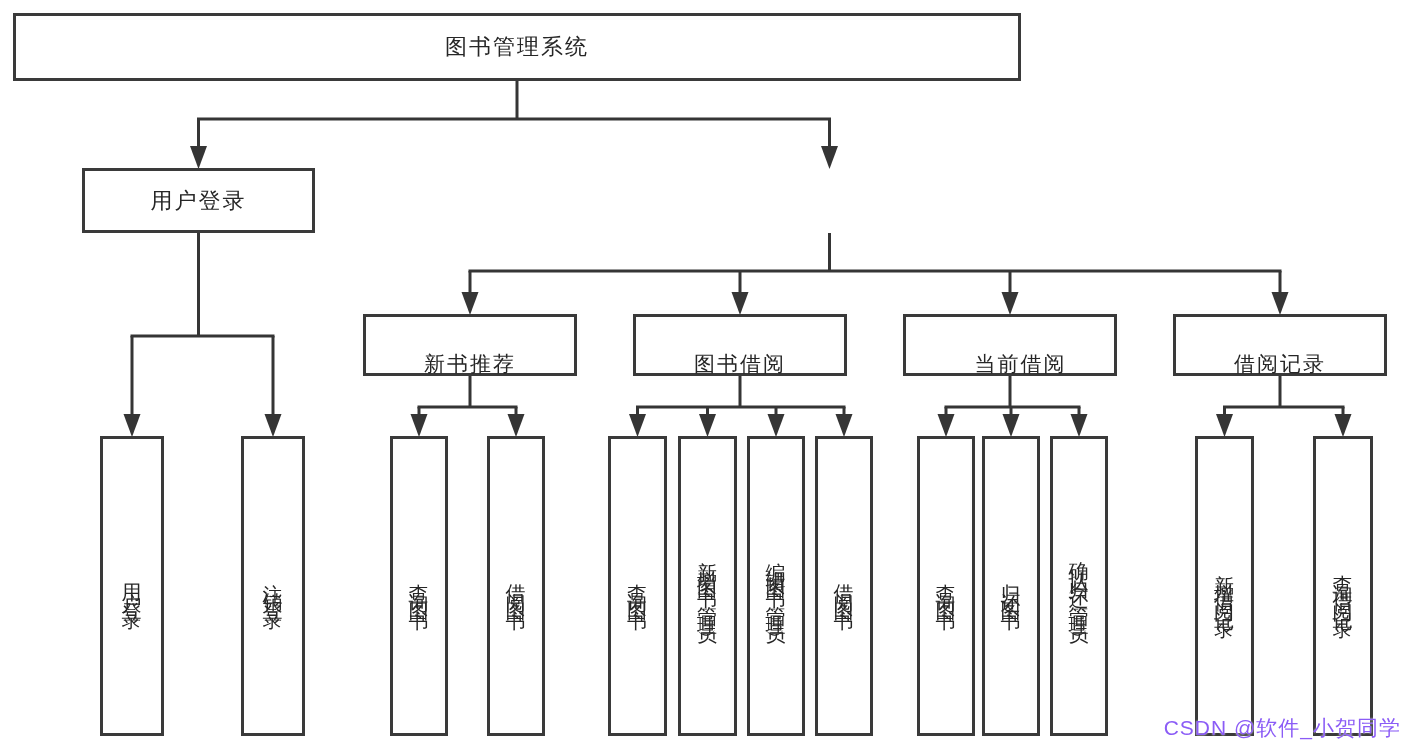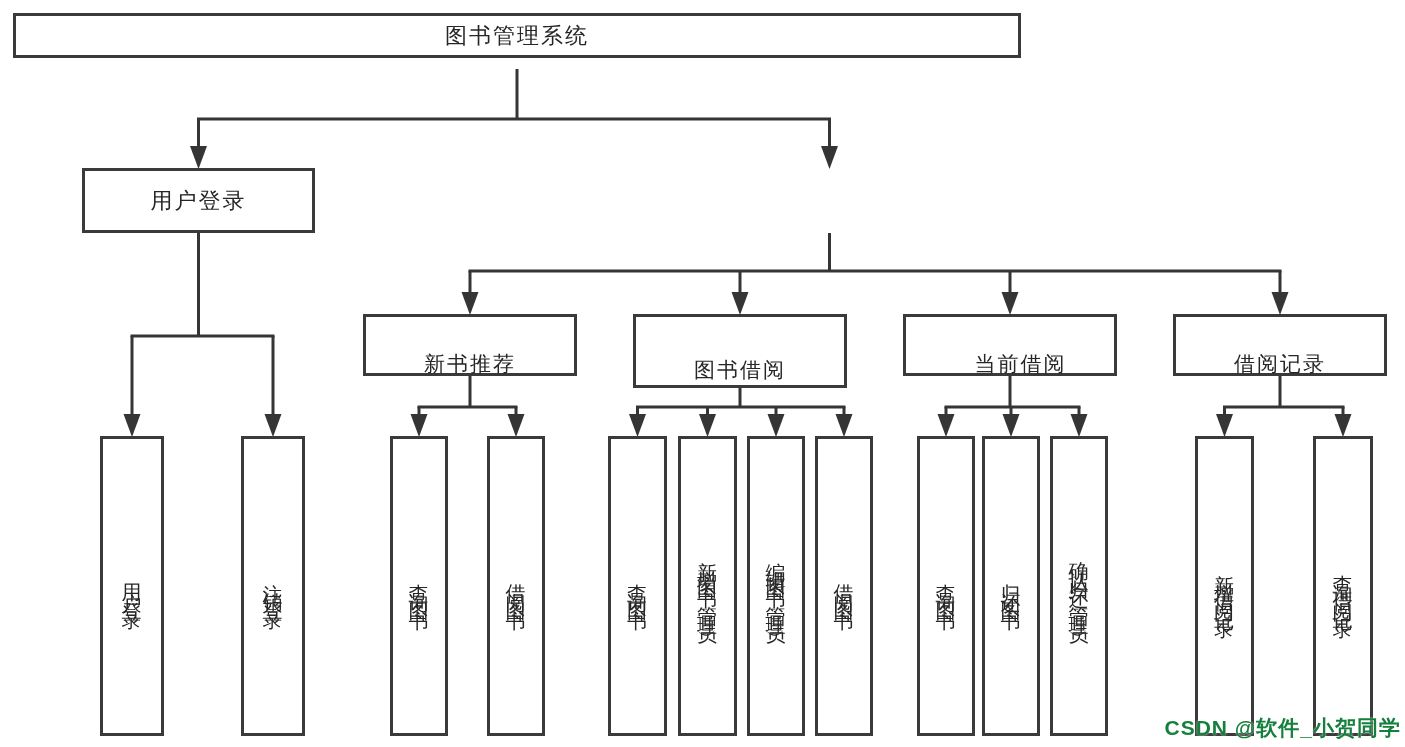--- a/index.html
+++ b/index.html
@@ -15,23 +15,22 @@
     z-index:2;
   }
   .node .lbl{font-size:22px;letter-spacing:2px;color:#262626;}
   .node.level2 .lbl{font-size:21px;margin-top:37px;}
   .node.leaf .vlbl{
     writing-mode:vertical-rl;text-orientation:mixed;
     font-size:20px;letter-spacing:9px;line-height:1;color:#262626;
   }
   .watermark{
     position:absolute;right:4px;bottom:5px;z-index:5;
-    font-size:21px;color:#15803d;letter-spacing:1px;
+    font-size:21px;color:#8b5cf6;letter-spacing:1px;
     text-shadow:0 0 2px #ffffff;
-    font-weight:bold;
   }
 </style>
 </head>
 <body>
 
 <div class="canvas">
 
   <svg class="connectors" id="connectors">
       <line x1="517" y1="69" x2="517" y2="119" stroke="#353535" stroke-width="3"></line>
       <line x1="197" y1="119" x2="831" y2="119" stroke="#353535" stroke-width="3"></line>
@@ -80,32 +79,32 @@
       <line x1="1079" y1="407" x2="1079" y2="417" stroke="#353535" stroke-width="3"></line>
       <polygon points="1070.5,414 1087.5,414 1079,437" fill="#353535"></polygon>
       <line x1="1280" y1="376" x2="1280" y2="407" stroke="#353535" stroke-width="3"></line>
       <line x1="1223" y1="407" x2="1344.5" y2="407" stroke="#353535" stroke-width="3"></line>
       <line x1="1224.5" y1="407" x2="1224.5" y2="417" stroke="#353535" stroke-width="3"></line>
       <polygon points="1216,414 1233,414 1224.5,437" fill="#353535"></polygon>
       <line x1="1343" y1="407" x2="1343" y2="417" stroke="#353535" stroke-width="3"></line>
       <polygon points="1334.5,414 1351.5,414 1343,437" fill="#353535"></polygon>
     </svg>
 
-  <div class="node" id="root" style="left:13px;top:13px;width:1008px;height:45px;">
+  <div class="node" id="root" style="left:13px;top:13px;width:1008px;height:68px;">
     <span class="lbl">图书管理系统</span>
   </div>
 
   <div class="node" id="user_login" style="left:82px;top:168px;width:233px;height:65px;">
     <span class="lbl">用户登录</span>
   </div>
 
   <div class="node level2" id="new_book_rec" style="left:363px;top:314px;width:214px;height:62px;">
     <span class="lbl">新书推荐</span>
   </div>
-  <div class="node level2" id="book_borrow" style="left:633px;top:314px;width:214px;height:74px;">
+  <div class="node level2" id="book_borrow" style="left:633px;top:314px;width:214px;height:62px;">
     <span class="lbl">图书借阅</span>
   </div>
   <div class="node level2" id="current_borrow" style="left:903px;top:314px;width:214px;height:62px;padding-left:21px;">
     <span class="lbl">当前借阅</span>
   </div>
   <div class="node level2" id="borrow_record" style="left:1173px;top:314px;width:214px;height:62px;">
     <span class="lbl">借阅记录</span>
   </div>
 
   <div class="node leaf" id="leaf_user_login" style="left:100px;top:436px;width:64px;height:300px;">

